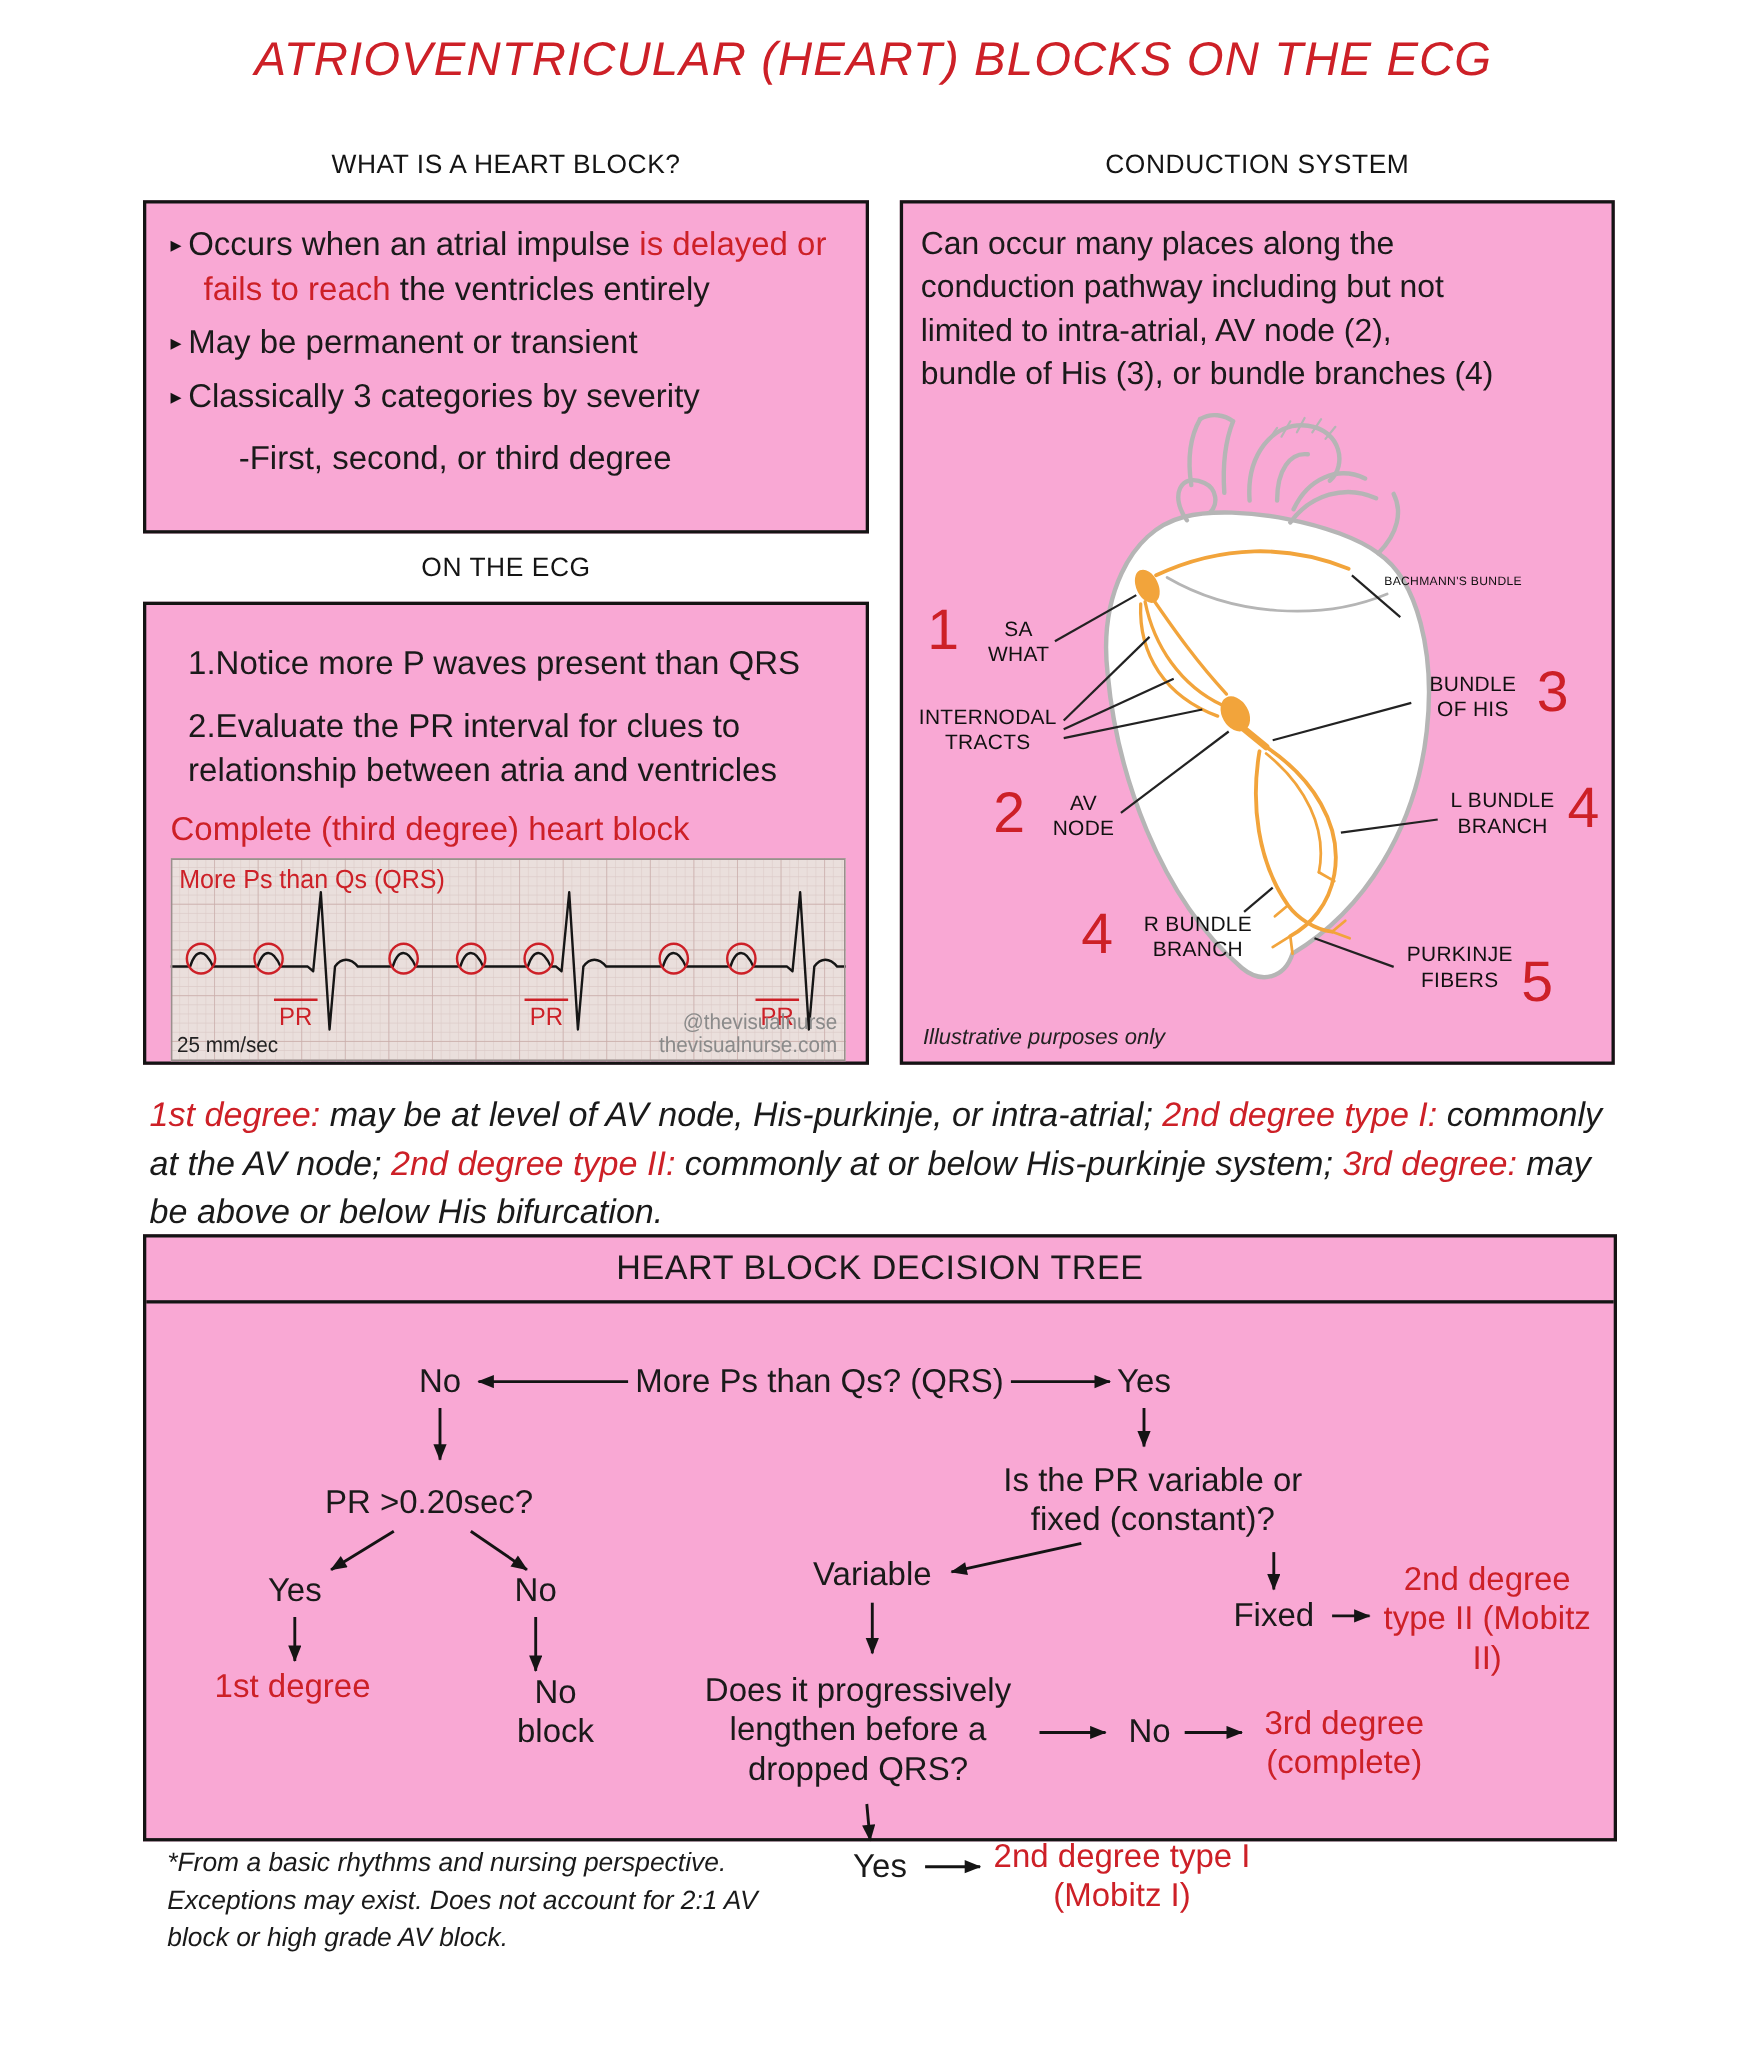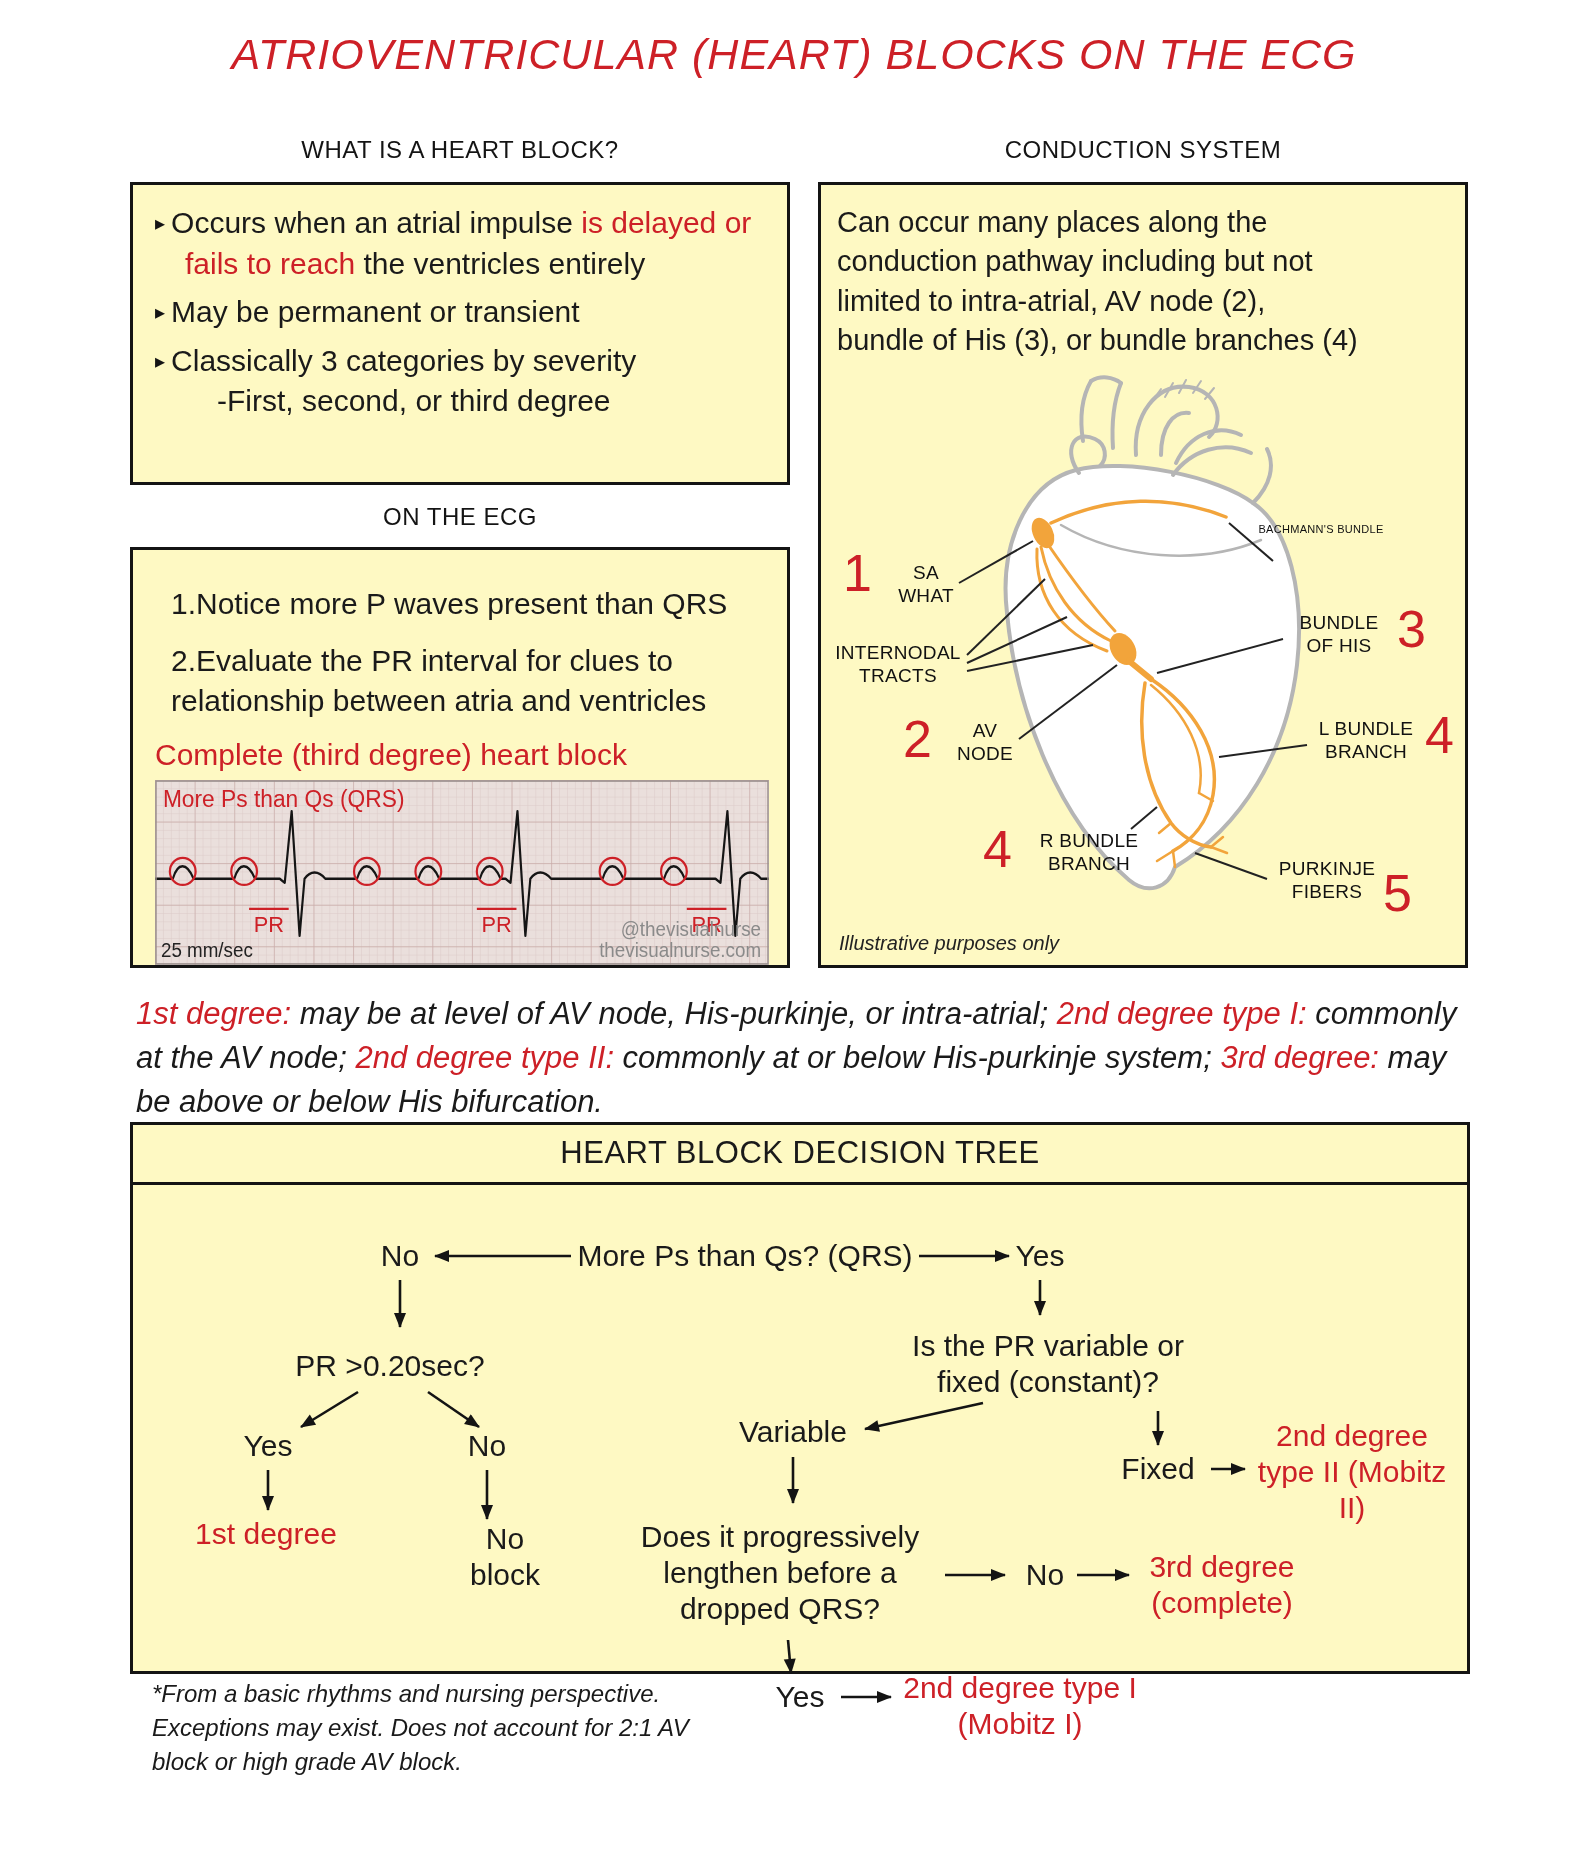--- a/index.html
+++ b/index.html
@@ -9,21 +9,21 @@
   }
   *{box-sizing:border-box;}
   html,body{margin:0;padding:0;}
   body{
     width:1588px;height:1865px;background:#fff;color:var(--ink);
     font-family:"Liberation Sans",sans-serif;position:relative;
   }
   .abs{position:absolute;}
   .page-title{font-size:43px;font-weight:normal;color:var(--red);text-align:center;letter-spacing:1px;margin:0;font-style:italic;}
   .sec-head{font-size:24px;text-align:center;letter-spacing:.5px;color:#141414;}
-  .box{border:3px solid #141414;background:#fef9c3;}
+  .box{border:3px solid #141414;background:#f9a8d4;}
   .red{color:var(--red);}
   .bullet{margin:0 0 8px;padding-left:30px;text-indent:-30px;font-size:30px;line-height:1.35;}
   .bmark{font-size:20px;margin-right:6px;position:relative;top:-3px;color:#141414;}
   .bullet-sub{margin:0;padding-left:62px;font-size:30px;line-height:1.35;}
   .pad-box{padding:18px 22px;}
   .ecgline{margin:16px;font-size:30px;line-height:1.35;}
   .red-head{margin:8px 0 8px;font-size:30px;color:var(--red);}
   .cond-line{font-size:29px;line-height:1.36;}
   .diagram{position:absolute;left:0;top:170px;width:644px;height:585px;}
   .dg-label{position:absolute;font-size:19px;letter-spacing:.3px;text-align:center;line-height:1.22;color:#111;}
@@ -43,21 +43,21 @@
 </head>
 <body>
 
 <h1 class="page-title abs" style="left:0;top:30px;width:1588px">ATRIOVENTRICULAR (HEART) BLOCKS ON THE ECG</h1>
 
 <div class="sec-head abs" style="left:130px;top:136px;width:660px">WHAT IS A HEART BLOCK?</div>
 
 <div class="box pad-box abs" style="left:130px;top:182px;width:660px;height:303px">
   <p class="bullet"><span class="bmark">▸</span><span>Occurs when an atrial impulse </span><span class="red">is delayed or fails to reach</span><span> the ventricles entirely</span></p>
   <p class="bullet"><span class="bmark">▸</span><span>May be permanent or transient</span></p>
-  <p class="bullet" style="margin-bottom:0"><span class="bmark">▸</span><span>Classically 3 categories by severity</span></p>
+  <p class="bullet" style="margin-bottom:16px"><span class="bmark">▸</span><span>Classically 3 categories by severity</span></p>
   <p class="bullet-sub">-First, second, or third degree</p>
 </div>
 
 <div class="sec-head abs" style="left:130px;top:503px;width:660px">ON THE ECG</div>
 
 <div class="box pad-box abs" style="left:130px;top:547px;width:660px;height:421px">
   <p class="ecgline">1.Notice more P waves present than QRS</p>
   <p class="ecgline">2.Evaluate the PR interval for clues to relationship between atria and ventricles</p>
   <p class="red-head">Complete (third degree) heart block</p>
 

